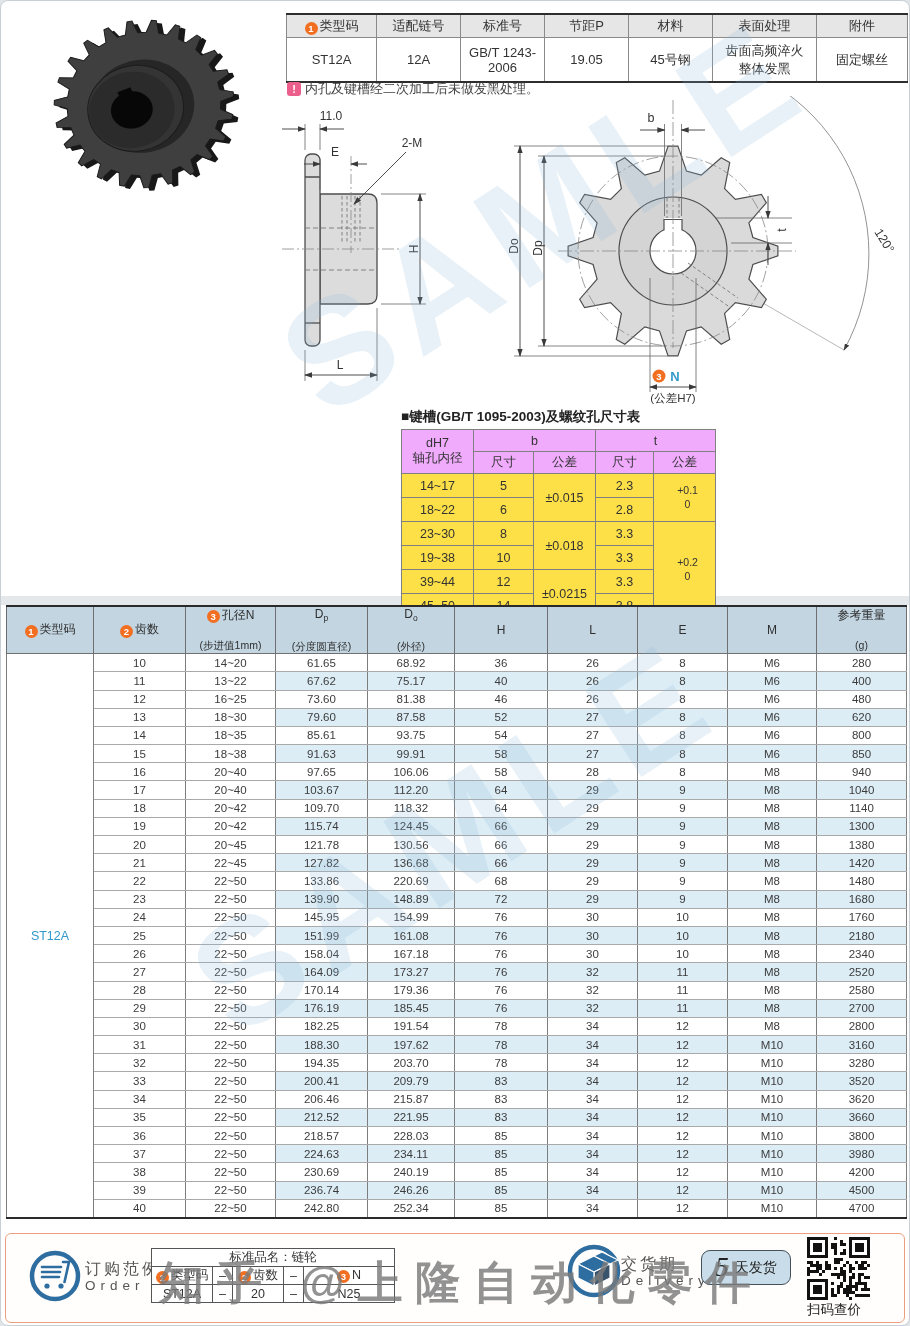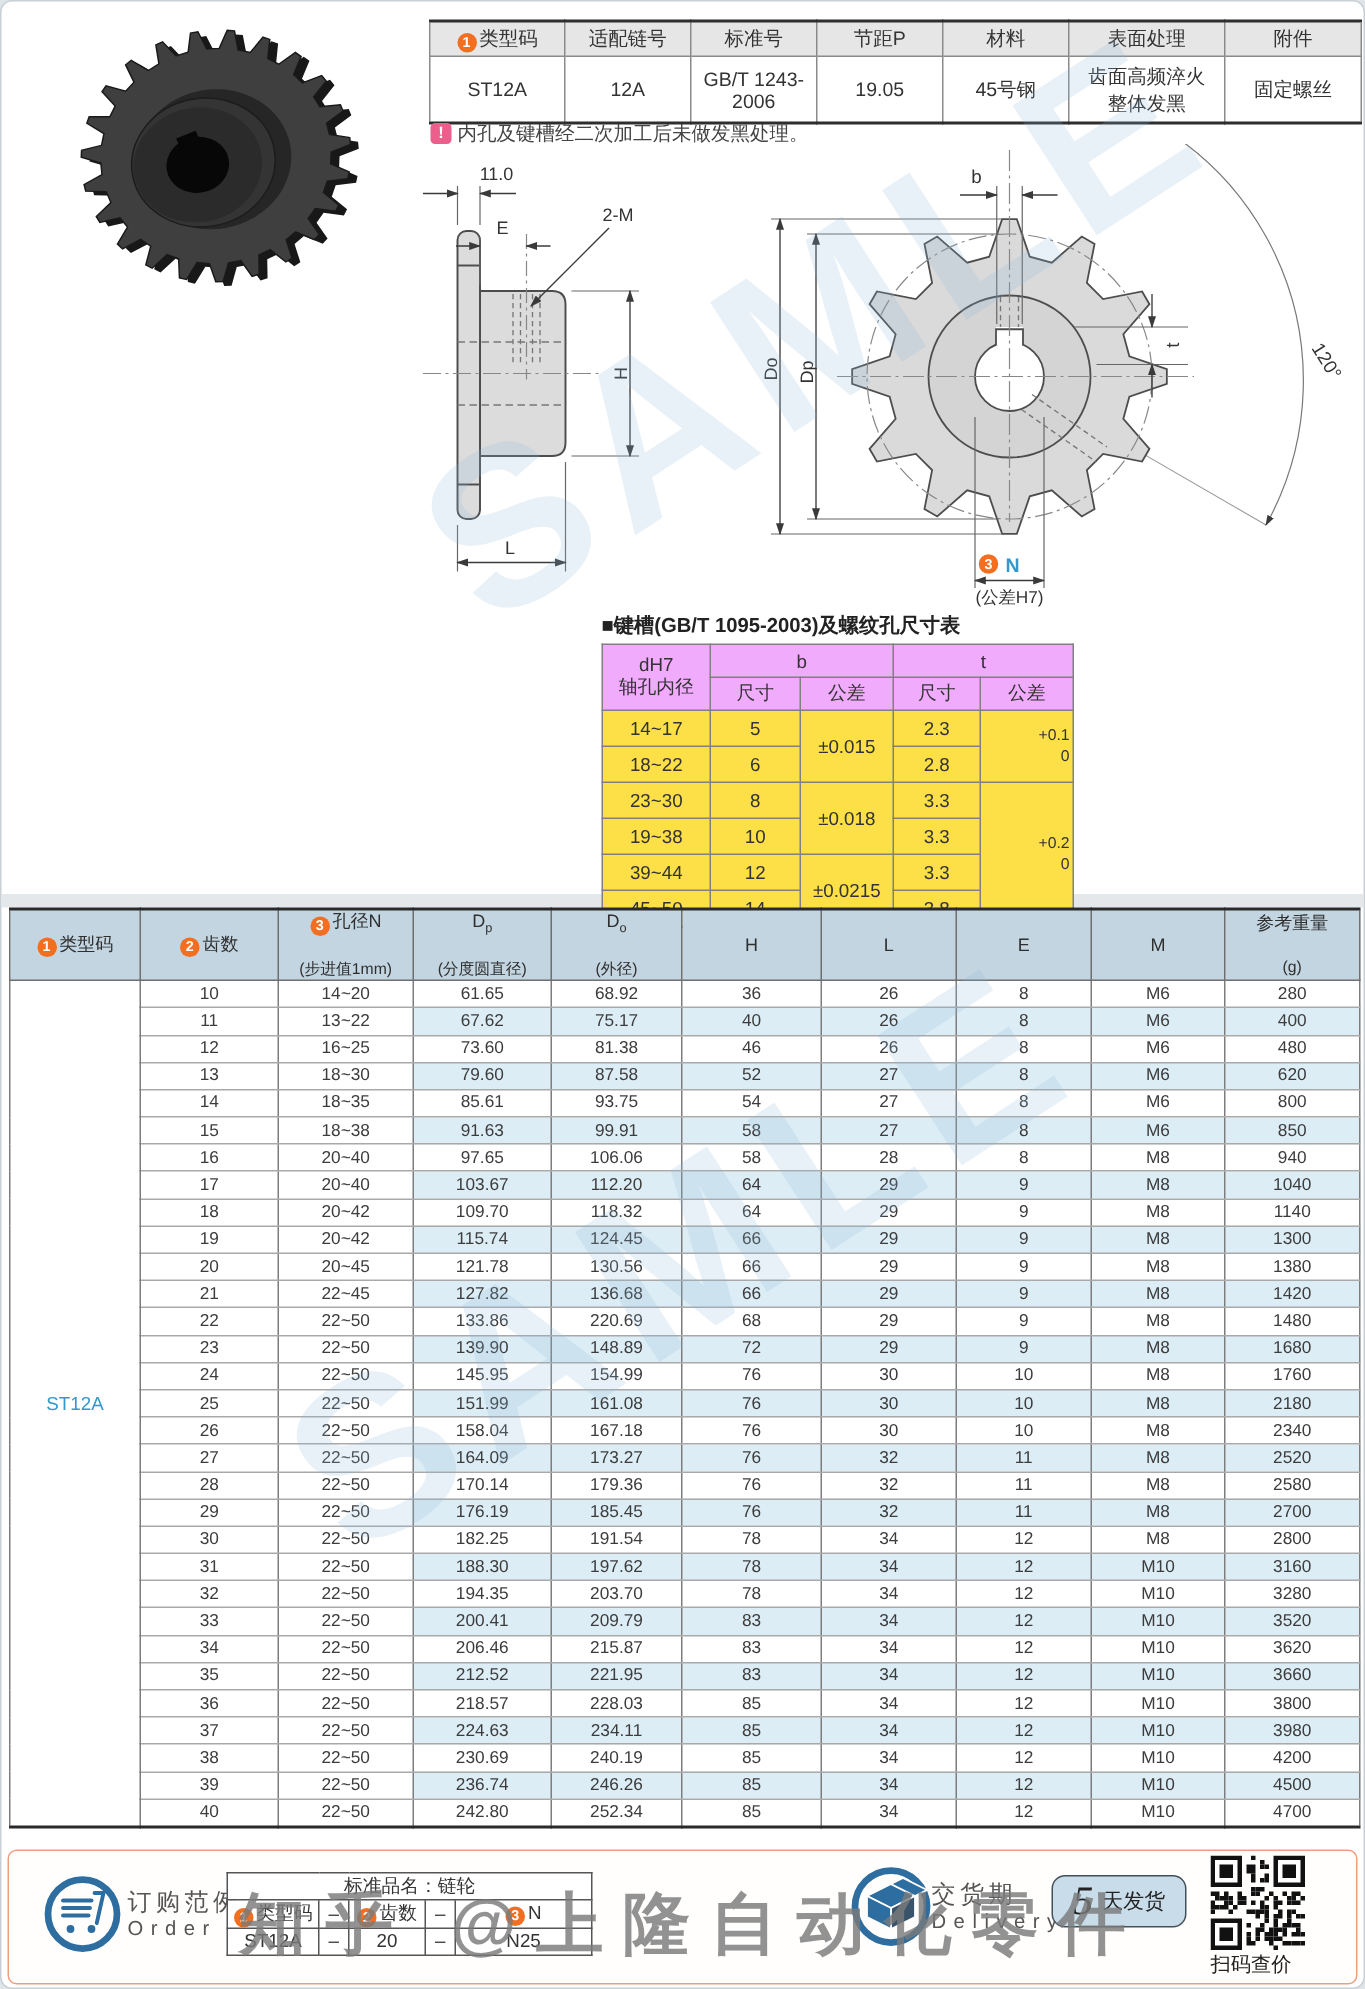--- a/index.html
+++ b/index.html
@@ -26,21 +26,21 @@
   .note-row{position:absolute;left:286px;top:79px;font-size:13px;color:#444;display:flex;align-items:center;gap:4px;}
   .note-icon{display:inline-block;width:14px;height:14px;border-radius:3px;background:#ec5f8d;color:#fff;
              font-size:11px;line-height:14px;text-align:center;font-weight:bold;}
   
   .kw-wrap{position:absolute;left:400px;top:407px;width:318px;z-index:10;}
   .kw-title{font-size:13.5px;color:#222;font-weight:bold;margin-bottom:3px;}
   .kw-table{border-collapse:collapse;table-layout:fixed;width:314px;font-size:12.5px;
             border-top:1.5px solid #333;border-bottom:2.5px solid #2e2e2e;}
   .kw-table td{border:1px solid #808080;text-align:center;padding:1px 2px;height:21px;background:#fde047;}
   .kw-table tr.hd td{background:#f0abfc;height:19px;}
-  .kw-table .ttol{font-size:10.5px;text-align:right;padding-left:8px;line-height:1.25;}
+  .kw-table .ttol{font-size:10.5px;text-align:center;padding-left:8px;line-height:1.25;}
   
   .main-wrap{position:absolute;left:5px;top:604px;z-index:10;}
   .main-table{border-collapse:collapse;table-layout:fixed;width:900px;
               border-top:2.5px solid #2a2a2a;border-bottom:2.5px solid #2a2a2a;}
   .main-table th{border:1px solid #6f6f6f;background:#c2d5e1;font-weight:normal;font-size:12px;
                  color:#2f2f2f;height:44px;padding:0;line-height:1.25;}
   .main-table td{border-left:1px solid #7d7d7d;border-right:1px solid #7d7d7d;
                  border-top:1px solid #a9a9a9;border-bottom:1px solid #a9a9a9;
                  text-align:center;font-size:11.5px;color:#3c3c3c;height:17.2px;padding:0;line-height:16px;}
   .main-table td.stripe{background:#dcedf6;}

